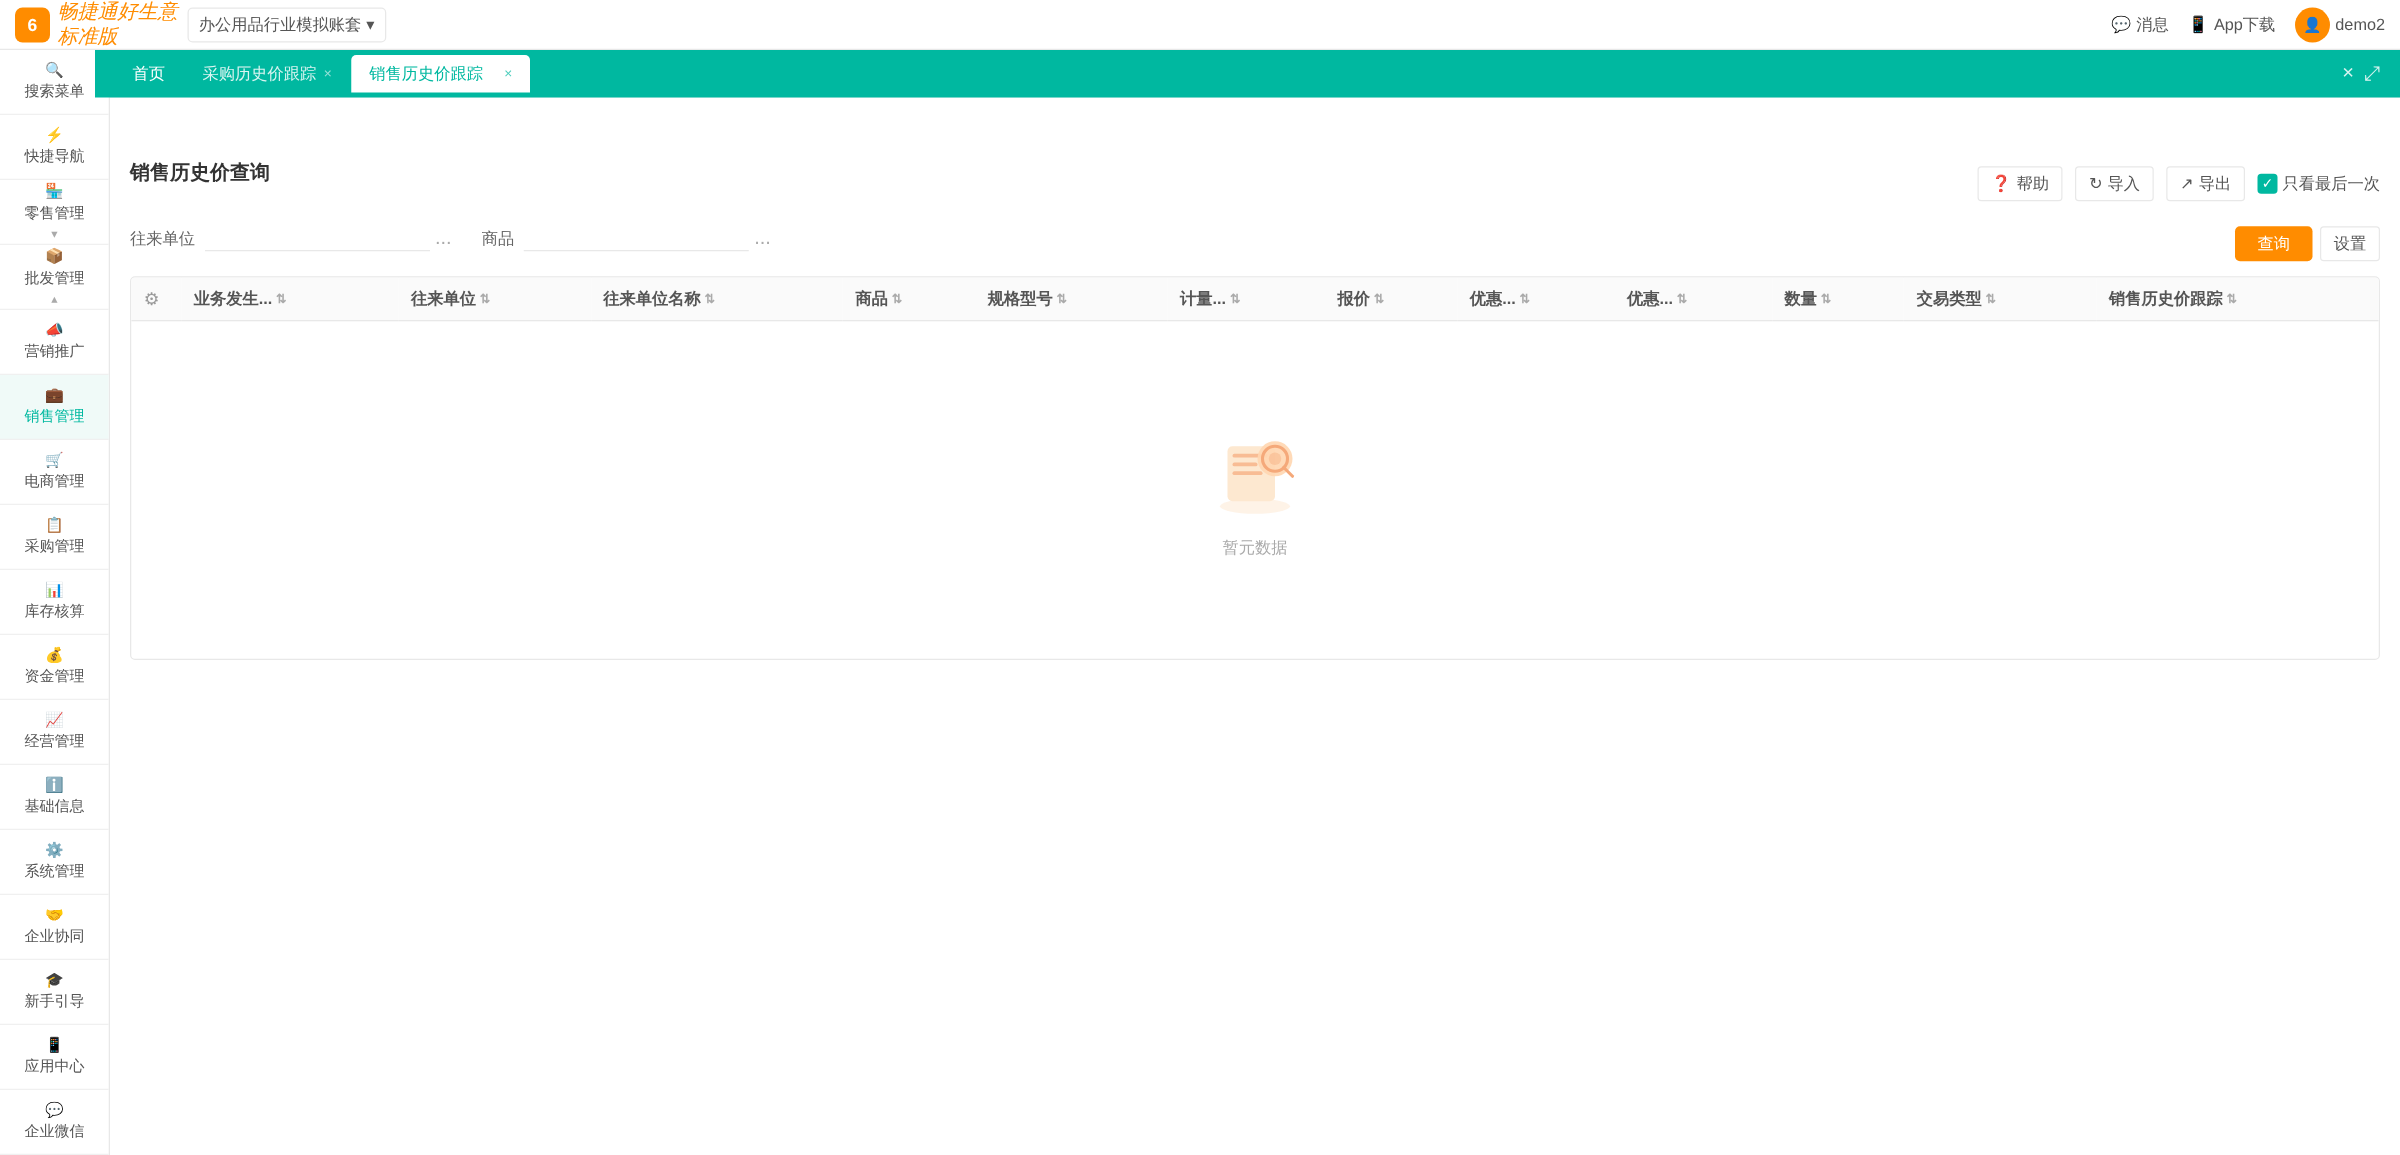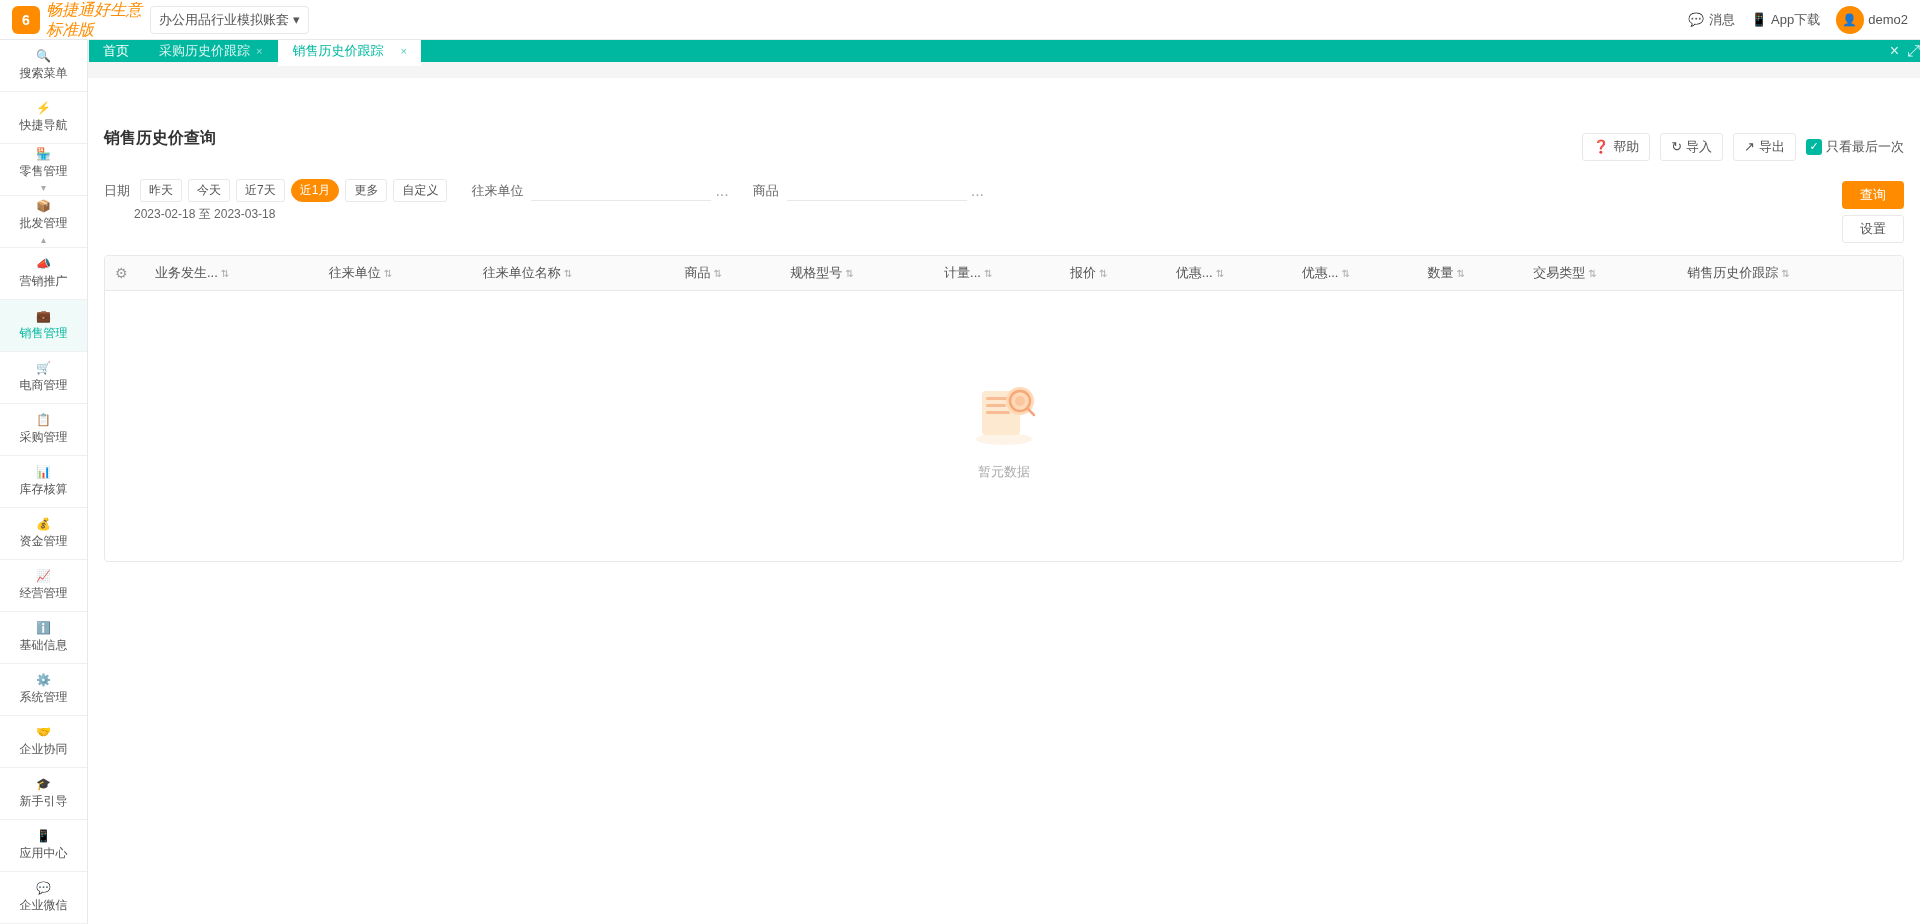--- a/index.html
+++ b/index.html
@@ -22,27 +22,27 @@
     .logo-area { display: flex; align-items: center; gap: 6px; }
     .logo-icon { width: 28px; height: 28px; background: #ff8c00; border-radius: 6px; display: flex; align-items: center; justify-content: center; color: #fff; font-size: 14px; font-weight: bold; }
     .logo-text { font-size: 16px; color: #ff8c00; line-height: 1.2; font-style: italic; }
     .app-selector { display: flex; align-items: center; gap: 4px; padding: 4px 8px; border: 1px solid #e8e8e8; border-radius: 4px; cursor: pointer; color: #555; font-size: 13px; }
     .top-bar-right { display: flex; align-items: center; gap: 16px; color: #555; font-size: 13px; }
     .top-bar-right-item { display: flex; align-items: center; gap: 4px; cursor: pointer; }
     .avatar { width: 28px; height: 28px; border-radius: 50%; background: #ff8c00; display: flex; align-items: center; justify-content: center; color: #fff; font-size: 12px; }
 
     
     .tab-bar {
-      height: 22px;
+      height: 38px;
       background: #00b8a0;
       display: flex;
       align-items: center;
-      padding: 0 0;
+      padding: 0 16px;
       position: fixed;
-      top: 40px; left: 89px; right: 0;
+      top: 40px; left: 76px; right: 0;
       z-index: 99;
       gap: 2px;
     }
     .tab {
       height: 30px;
       padding: 0 14px;
       display: flex;
       align-items: center;
       gap: 6px;
       border-radius: 4px 4px 0 0;
@@ -202,21 +202,21 @@
       background: #fafafa;
       border-bottom: 1px solid #e8e8e8;
       padding: 8px 10px;
       text-align: left;
       font-weight: 500;
       color: #555;
       white-space: nowrap;
       user-select: none;
       cursor: pointer;
     }
-    .th-inner { display: flex; align-items: center; gap: 3px; }
+    .th-inner { display: flex; align-items: center; gap: 3px; font-weight: bold; }
     .sort-icon { color: #aaa; font-size: 10px; }
     .settings-col { width: 40px; text-align: center; }
     .gear-btn { cursor: pointer; color: #999; font-size: 14px; }
 
     
     .empty-state {
       display: flex;
       flex-direction: column;
       align-items: center;
       justify-content: center;
@@ -375,48 +375,34 @@
         </button>
         <label class="only-last-checkbox">
           <div class="checkbox-icon">✓</div>
           <span>只看最后一次</span>
         </label>
       </div>
     </div>
 
     <div style="display:flex; align-items:flex-start; gap:24px; margin-bottom:12px; flex-wrap:wrap;">
 
-      <div style="display:flex; flex-direction:column; gap:4px;">
-        <div style="display:flex; align-items:center; gap:6px;">
-          <span class="filter-label">日期</span>
-          <button class="date-btn">昨天</button>
-          <button class="date-btn">今天</button>
-          <button class="date-btn">近7天</button>
-          <button class="date-btn active">近1月</button>
-          <button class="date-btn">更多</button>
-          <button class="date-btn">自定义</button>
-        </div>
-        <div style="display:flex; align-items:center; gap:6px; padding-left:26px;">
-          <span class="date-range">2023-02-18 至 2023-03-18</span>
-        </div>
-      </div>
 
       <div style="display:flex; align-items:center; gap:4px; margin-top:2px;">
         <span class="filter-label">往来单位</span>
         <input class="filter-input" type="text" placeholder="" style="">
         <span class="filter-input-dots">...</span>
       </div>
 
       <div style="display:flex; align-items:center; gap:4px; margin-top:2px;">
         <span class="filter-label">商品</span>
         <input class="filter-input" type="text" placeholder="" style="">
         <span class="filter-input-dots">...</span>
       </div>
 
-      <div style="display:flex; flex-direction:column; gap:6px; margin-left:auto; margin-top:2px;">
+      <div style="display:flex; flex-direction:row; gap:6px; margin-left:auto; margin-top:2px;">
         <button class="btn-query">查询</button>
         <button class="btn-settings">设置</button>
       </div>
     </div>
 
     <div class="table-wrapper">
       <table class="data-table">
         <thead>
           <tr>
             <th class="settings-col">

